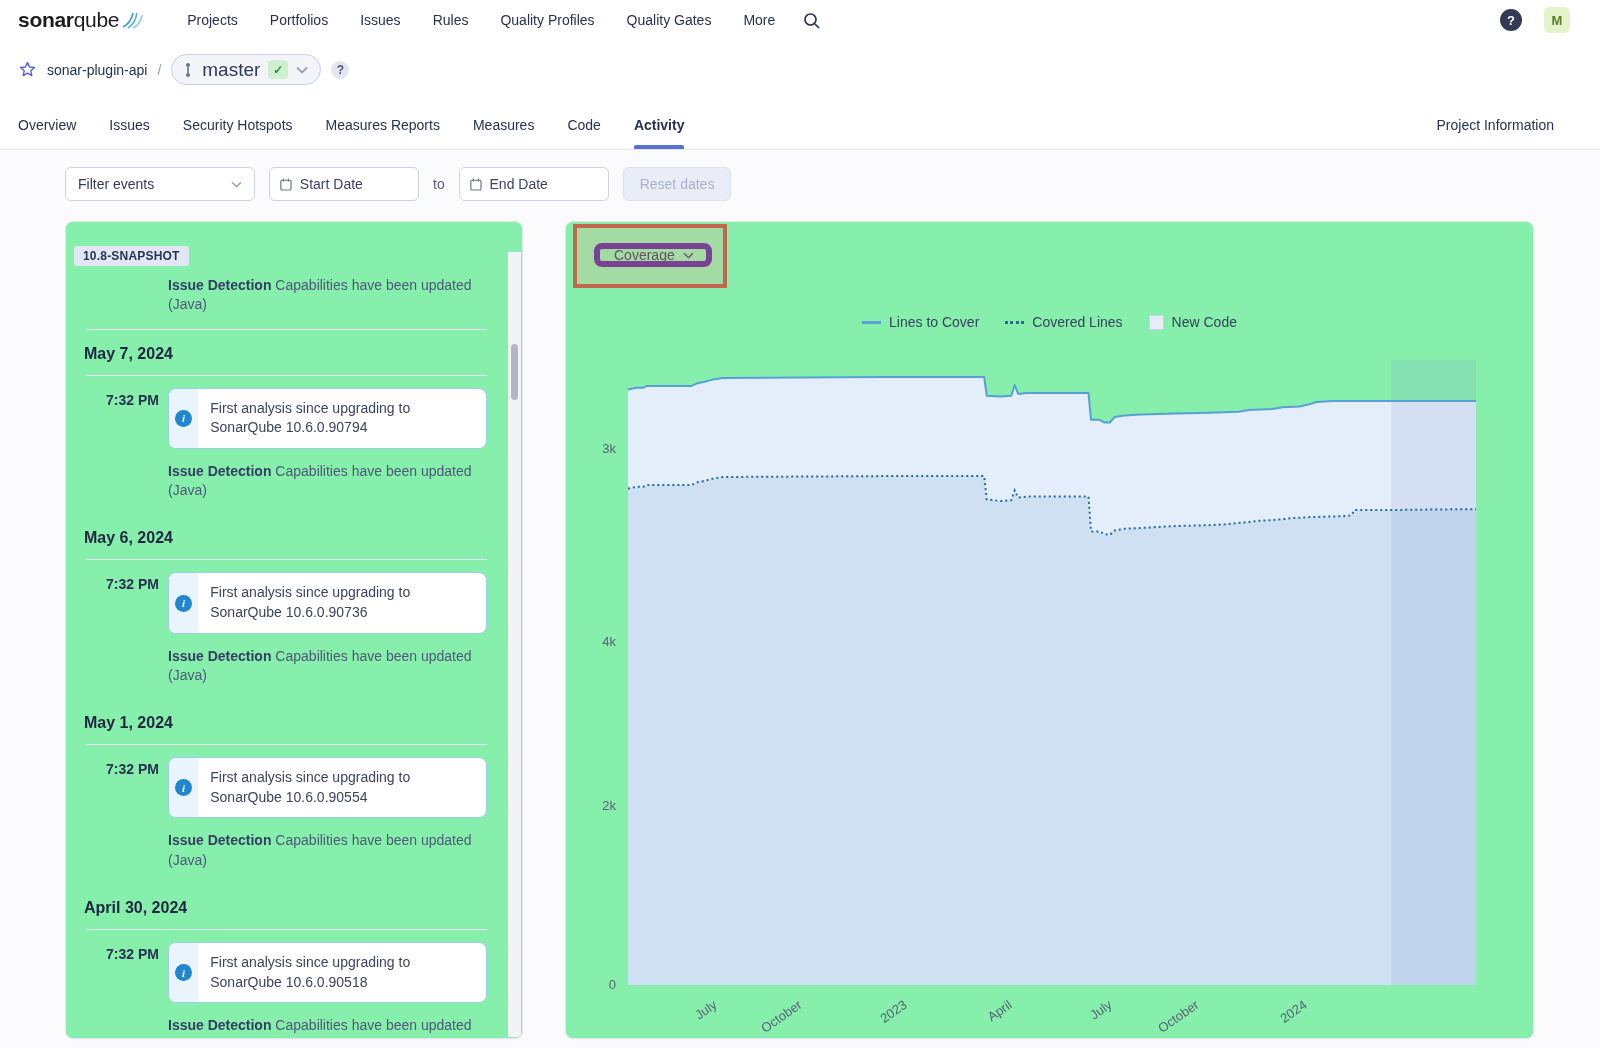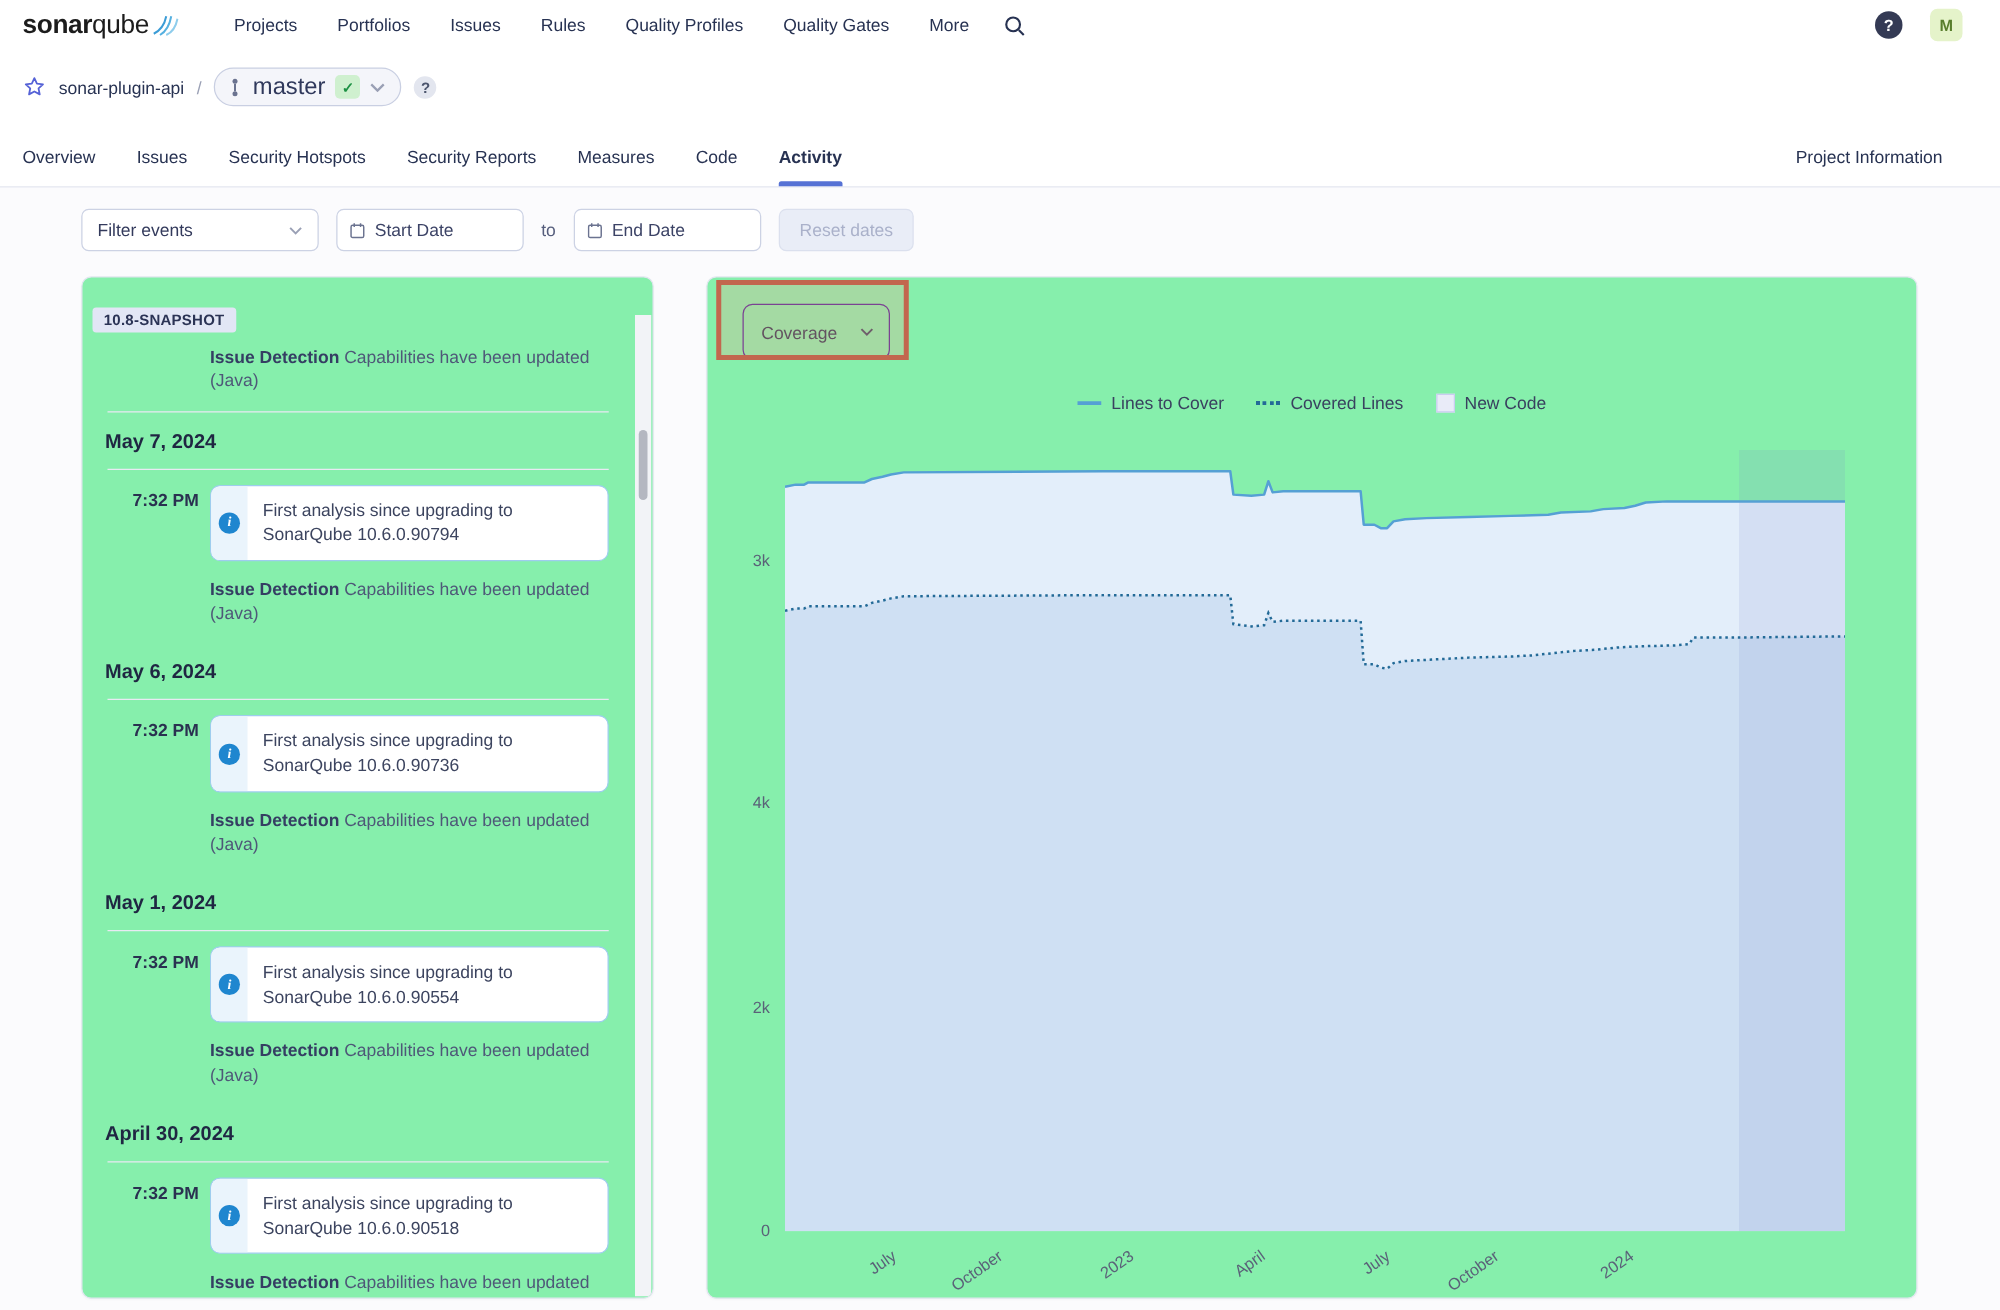--- a/index.html
+++ b/index.html
@@ -82,21 +82,21 @@
   .info-dot { width:17px; height:17px; border-radius:50%; background:#1f86cf; color:#fff; font-size:11px;
     font-weight:700; display:flex; align-items:center; justify-content:center; font-family:"Liberation Serif", serif; font-style:italic;}
   .info-text { padding:10px 12px; font-size:14px; line-height:1.4; color:#3c445f; }
   .entry .event-line { margin-top:13px; }
   .scroll-track { position:absolute; top:30px; right:1px; width:13px; bottom:1px; background:#f2f3f7; }
   .scroll-thumb { position:absolute; top:92px; left:3px; width:7px; height:56px; background:#b4b7c1; border-radius:4px; cursor:pointer; }
 
   
   .annotation { position:absolute; left:7px; top:2px; width:154px; height:64px;
     border:4px solid #c2664e; background:rgba(243,167,141,0.28); z-index:5; }
-  .metric-dd { position:absolute; left:28px; top:21px; width:118px; height:45px; border:1px solid #4c1d95;
+  .metric-dd { position:absolute; left:28px; top:21px; width:118px; height:24px; border:6px solid #4c1d95;
     border-radius:8px; display:flex; align-items:center; justify-content:space-between;
     padding:0 12px 0 14px; cursor:pointer; z-index:4; background:transparent; }
   .metric-dd .lbl { font-size:14px; color:#2b3350; }
   .legend { position:absolute; top:78px; left:0; right:0; display:flex; justify-content:center;
     align-items:center; gap:26px; }
   .leg-item { display:flex; align-items:center; gap:8px; font-size:14px; color:#39415f;margin-top:14px; }
   .sw-solid { width:19px; border-top:3px solid #55a0d4; }
   .sw-dotted { width:19px; border-top:3px dotted #236a97; }
   .sw-box { width:15px; height:15px; background:#e9ebf8; border:1px solid #c9cdf0; }
 
@@ -159,21 +159,21 @@
       <polyline points="1,1.5 6,6.5 11,1.5" fill="none" stroke="#9aa0b5" stroke-width="1.8"></polyline>
     </svg>
   </div>
   <div class="q-circle">?</div>
 </div>
 
 <div class="tabs-row">
   <span class="tab">Overview</span>
   <span class="tab">Issues</span>
   <span class="tab">Security Hotspots</span>
-  <span class="tab">Security Reports</span>
+  <span class="tab">Measures Reports</span>
   <span class="tab">Measures</span>
   <span class="tab">Code</span>
   <span class="tab active">Activity</span>
   <div class="grow"></div>
   <span class="tab-right">Project Information</span>
 </div>
 
 <div class="filter-row">
   <div class="select-box">
     <span class="lbl">Filter events</span>

